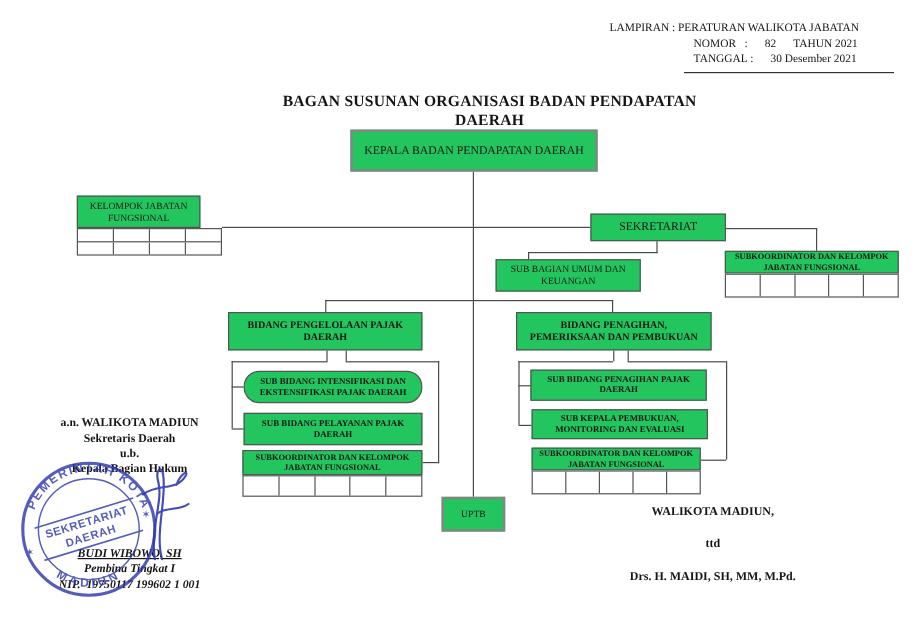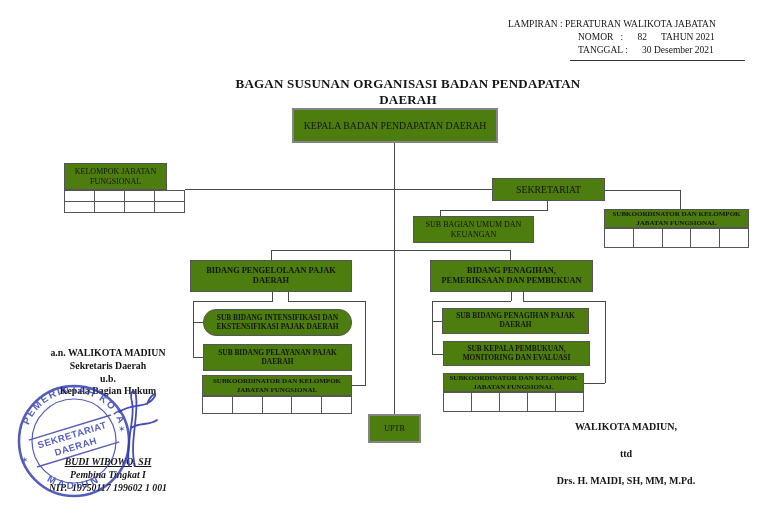--- a/index.html
+++ b/index.html
@@ -1,21 +1,21 @@
 <!DOCTYPE html>
 <html><head>
 <meta charset="utf-8">
 <style>
   html,body{margin:0;padding:0;background:#fff;}
   #page{position:relative;width:768px;height:514px;background:#ffffff;overflow:hidden;
         font-family:"Liberation Serif",serif;color:#151515;}
   .abs{position:absolute;}
   .pre{white-space:pre;}
   .line{position:absolute;background:#4a4a4a;}
-  .obox{position:absolute;border:1px solid #555;background:#4d7c0f;display:flex;
+  .obox{position:absolute;border:1px solid #555;background:#22c55e;display:flex;
         align-items:center;justify-content:center;text-align:center;line-height:1.15;
         box-sizing:border-box;z-index:2;}
   .thick{border:2px solid #858585;}
   .grid{position:absolute;border:1px solid #555;background:#fff;box-sizing:border-box;
         display:flex;flex-direction:column;z-index:2;}
   .grow{display:flex;flex:1;}
   .grow + .grow{border-top:1px solid #555;}
   .cell{flex:1;}
   .cell + .cell{border-left:1px solid #555;}
   .hdr{font-size:9.5px;}
@@ -179,19 +179,19 @@
   </svg>
 
   <svg class="abs" style="left:105px;top:382px;z-index:3;" width="70" height="92" viewBox="0 0 70 92">
     <g fill="none" stroke="#2f3aad" stroke-width="1.8" stroke-linecap="round" opacity=".9">
       <path d="M 30 84 C 24 62 34 34 31 14 C 30 5 24 9 27 20 C 31 36 20 58 24 84"></path>
       <path d="M 14 30 C 28 20 42 28 50 14 C 52 10 46 12 42 22"></path>
       <path d="M 26 46 C 34 40 44 44 52 38"></path>
     </g>
   </svg>
 
-  <div class="abs sigr" style="left:520px;top:421px;width:212px;">
+  <div class="abs sigr" style="left:488px;top:421px;width:212px;">
     <div>WALIKOTA MADIUN,</div>
     <div style="margin-top:16px;">ttd</div>
     <div style="margin-top:16px;">Drs. H. MAIDI, SH, MM, M.Pd.</div>
   </div>
 
 </div>
 
 </body></html>

